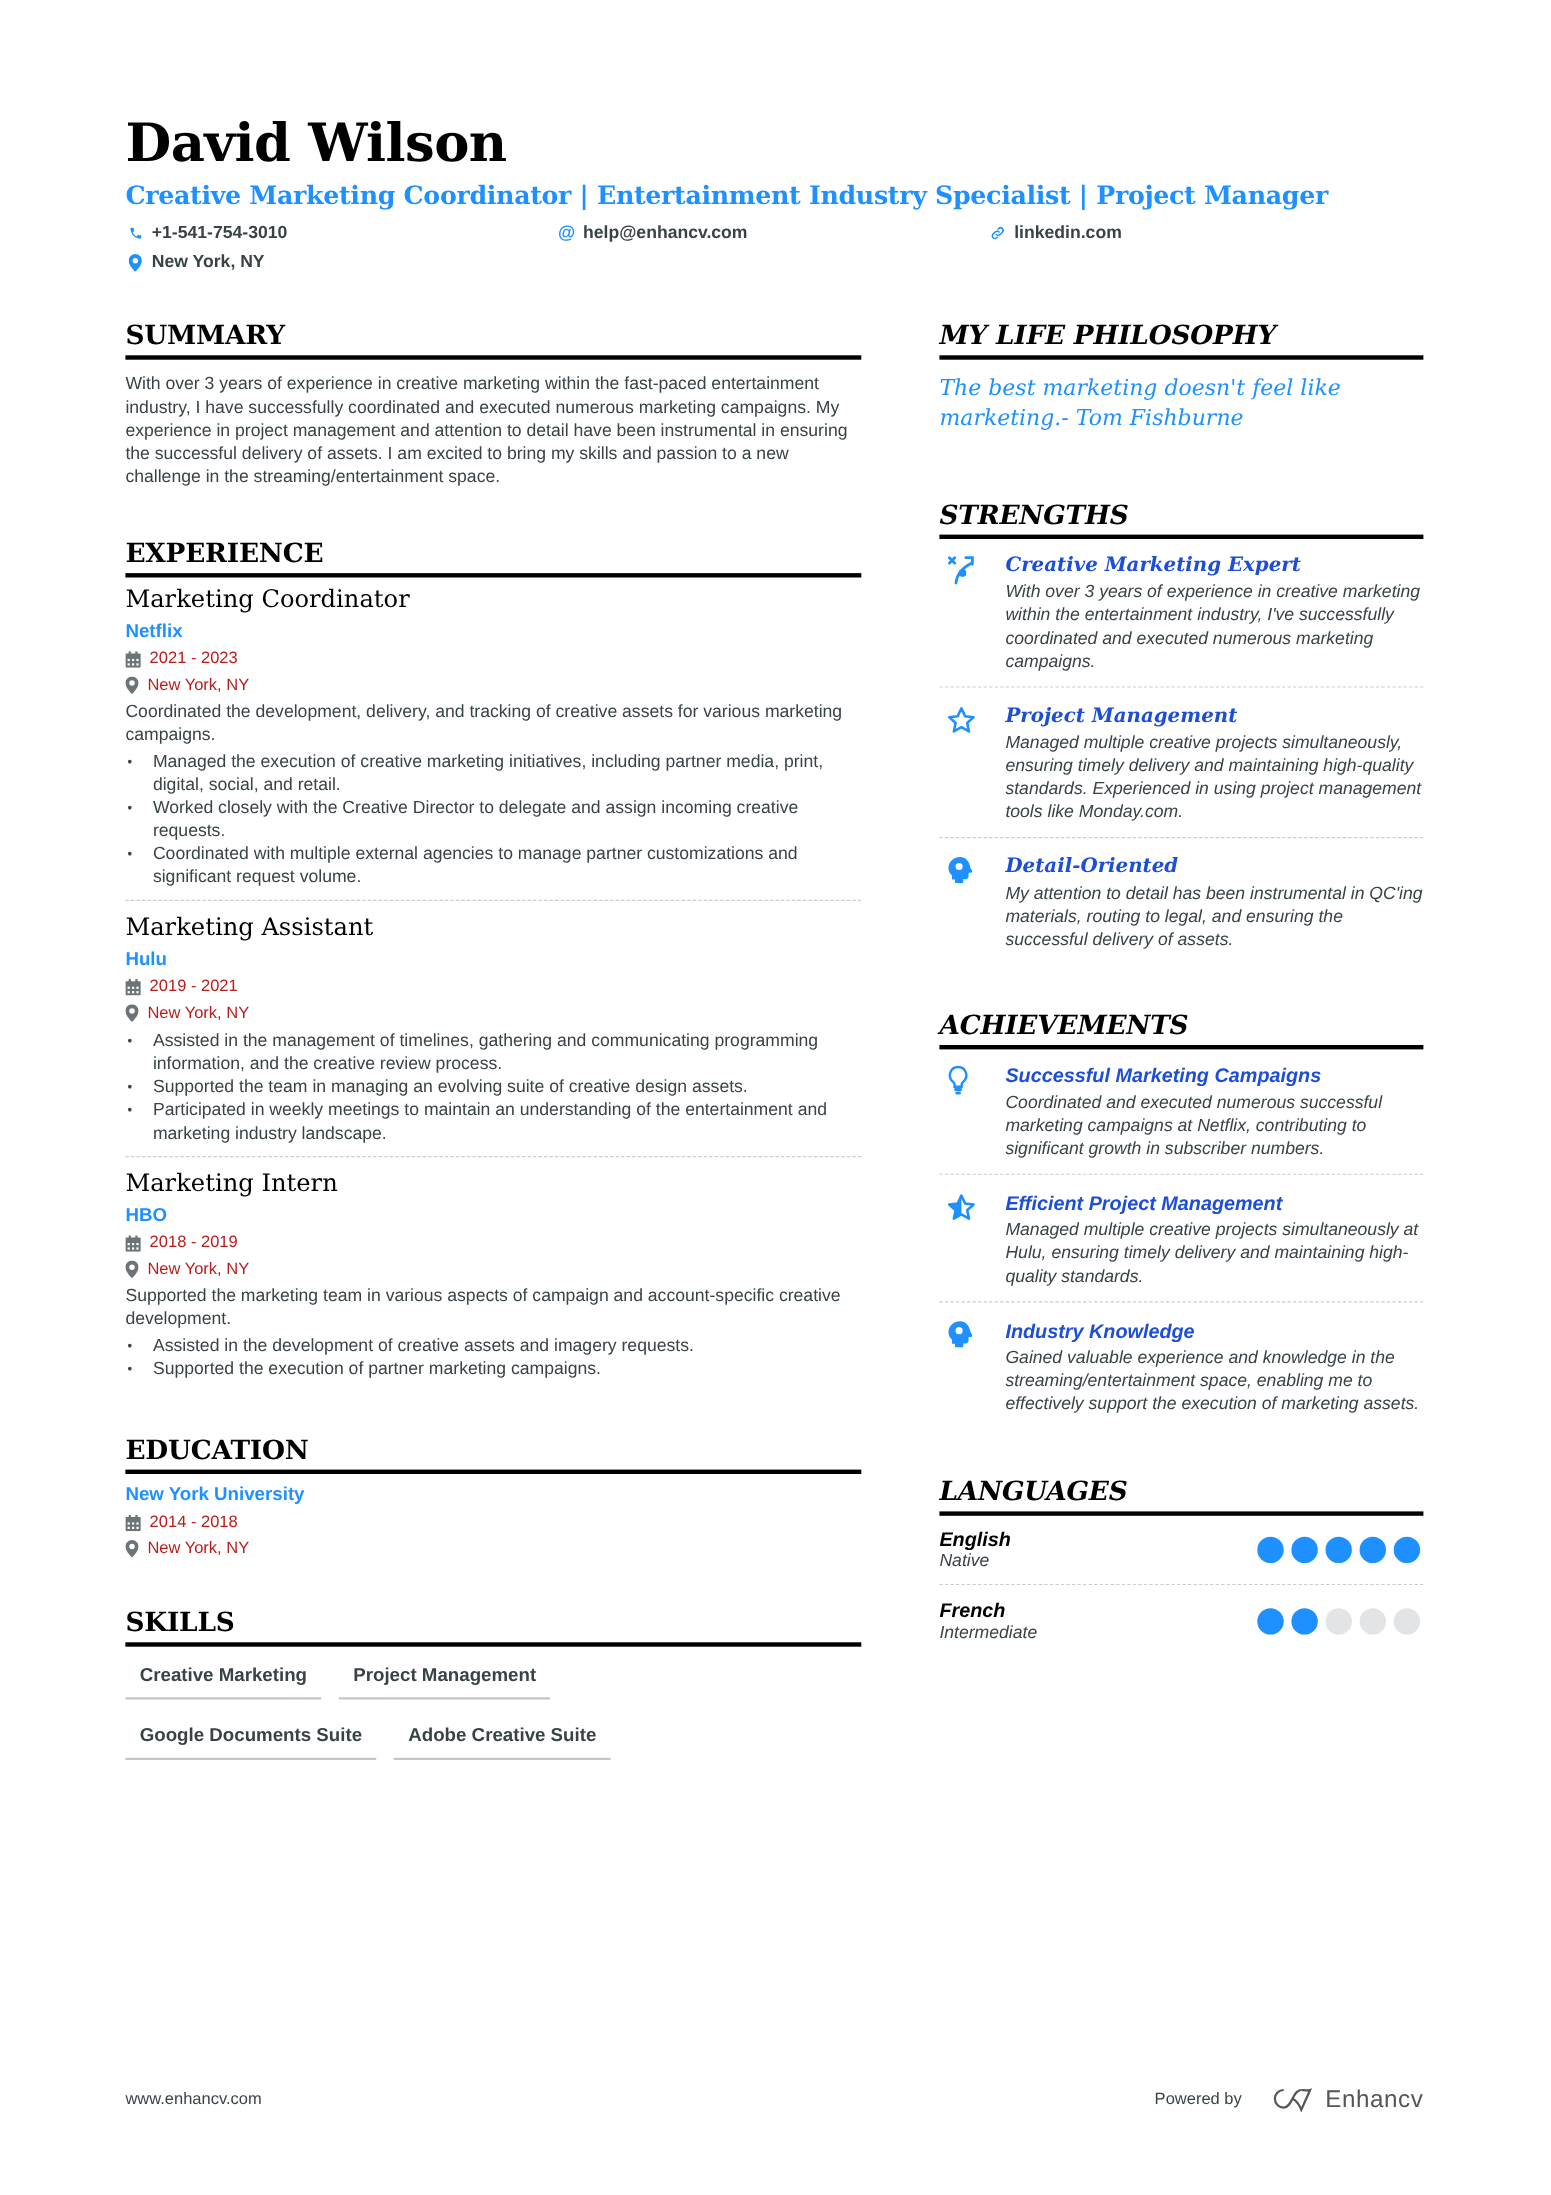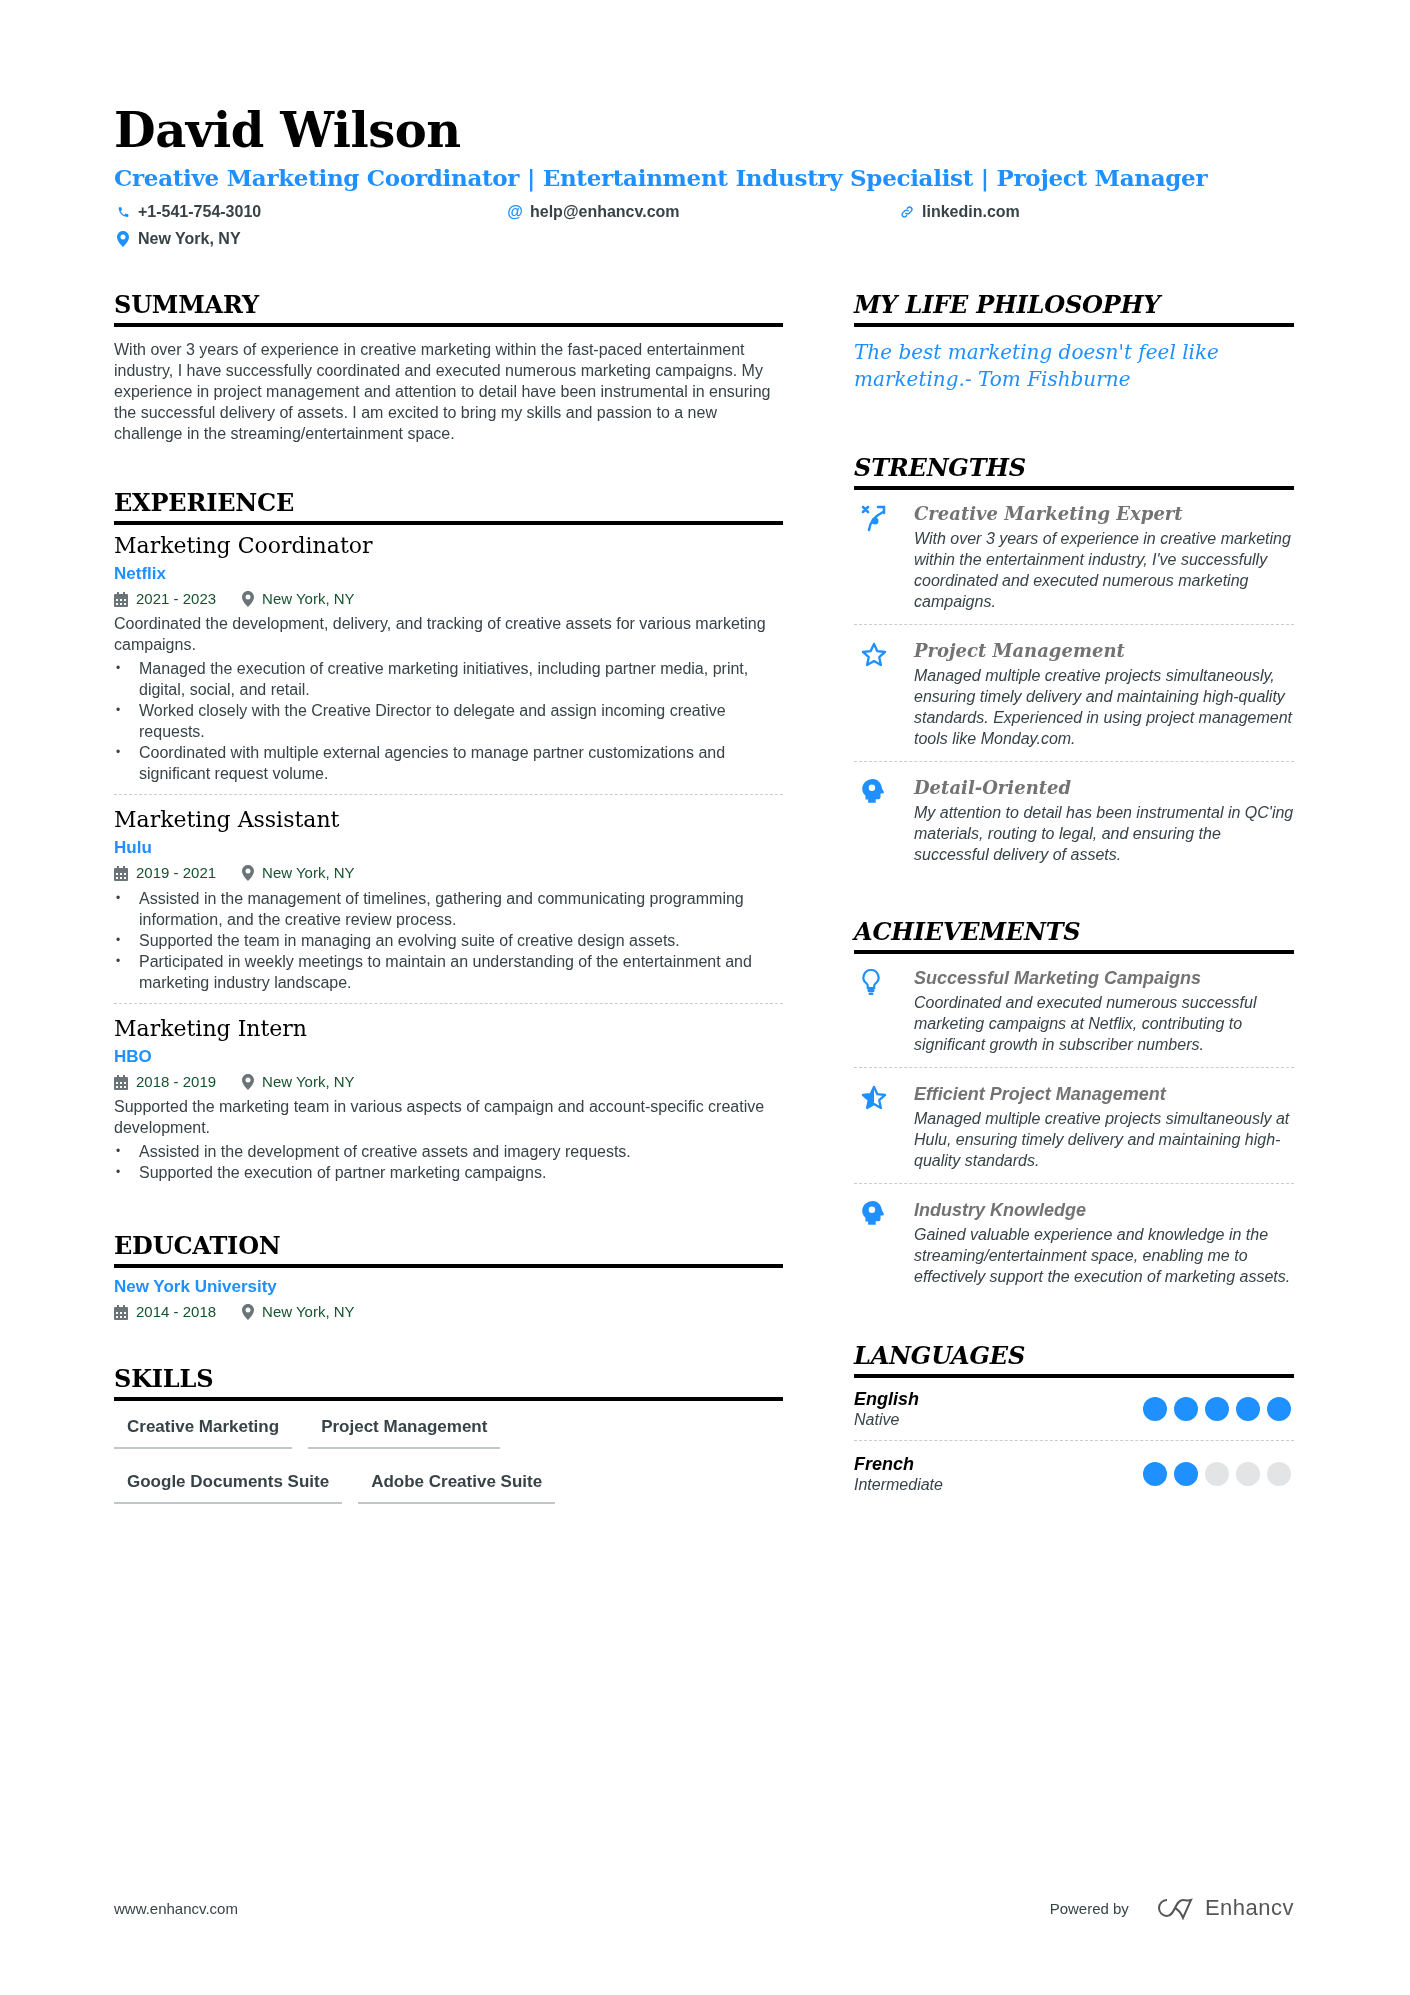--- a/index.html
+++ b/index.html
@@ -21,37 +21,37 @@
   .sec-title { font-family: "DejaVu Serif", serif; font-weight: bold; font-size: 24px; color: #000; line-height: 30px; text-transform: uppercase; letter-spacing: -0.2px; }
   .sec-rule { height: 4px; background: #000; margin-top: 3px; margin-bottom: 12px; }
   .section { margin-bottom: 40px; }
 
   .summary-text { font-size: 16px; line-height: 21px; color: #384347; }
 
   .job { padding-bottom: 10px; }
   .job + .job { border-top: 1px dashed #c9cdd0; padding-top: 10px; }
   .job-title { font-family: "DejaVu Serif", serif; font-size: 22px; line-height: 30px; color: #000; }
   .company { font-size: 17px; font-weight: bold; color: #1e90ff; line-height: 26px; }
-  .meta { display: flex; align-items: flex-start; font-size: 15px; line-height: 24px; color: #14532d; }
+  .meta { display: flex; align-items: flex-start; font-size: 15px; line-height: 24px; color: #b91c1c; flex-direction: column; }
   .meta .mi { display: inline-flex; align-items: center; margin-right: 26px; }
   .meta .mi svg { margin-right: 8px; }
   .desc { font-size: 16px; line-height: 21px; margin-top: 2px; }
   .bullets { list-style: none; margin-top: 3px; }
   .bullets li { position: relative; padding-left: 25px; font-size: 16px; line-height: 21px; }
   .bullets li::before { content: "•"; position: absolute; left: 2px; top: 0; color: #384347; font-size: 12px; }
 
   .skills { display: flex; flex-wrap: wrap; gap: 15px 16px; width: 560px; margin-top: 2px; }
   .skill { font-size: 17px; font-weight: bold; color: #384347; padding: 6px 13px 8px 13px; border-bottom: 2px solid #c1c6c9; line-height: 24px; }
 
   .quote { font-family: "DejaVu Serif", serif; font-size: 20px; line-height: 27px; color: #1e90ff; }
 
   .item { display: flex; padding: 8px 0 12px 0; }
   .item + .item { border-top: 1px dashed #c9cdd0; padding-top: 14px; }
   .item .ico { width: 60px; flex-shrink: 0; display: flex; justify-content: flex-start; padding-left: 6px; padding-top: 2px; color: #1e90ff; }
-  .item-title { font-size: 18px; font-weight: bold; color: #737373; line-height: 24px; }
+  .item-title { font-size: 18px; font-weight: bold; color: #1d4ed8; line-height: 24px; }
   .item-title.serif { font-family: "DejaVu Serif", serif; font-size: 18px; }
   .item-desc { font-size: 16px; line-height: 21px; color: #384347; margin-top: 2px; }
 
   .lang { display: flex; align-items: center; justify-content: space-between; padding: 6px 0 10px 0; }
   .lang + .lang { border-top: 1px dashed #c9cdd0; padding-top: 12px; }
   .lang-name { font-size: 18px; font-weight: bold; color: #000; line-height: 22px; }
   .lang-level { font-size: 16px; color: #384347; line-height: 20px; }
   .dots { display: flex; gap: 7px; padding-right: 3px; }
   .dot { width: 24px; height: 24px; border-radius: 50%; background: #e2e4e5; }
   .dot.on { background: #1e90ff; }

